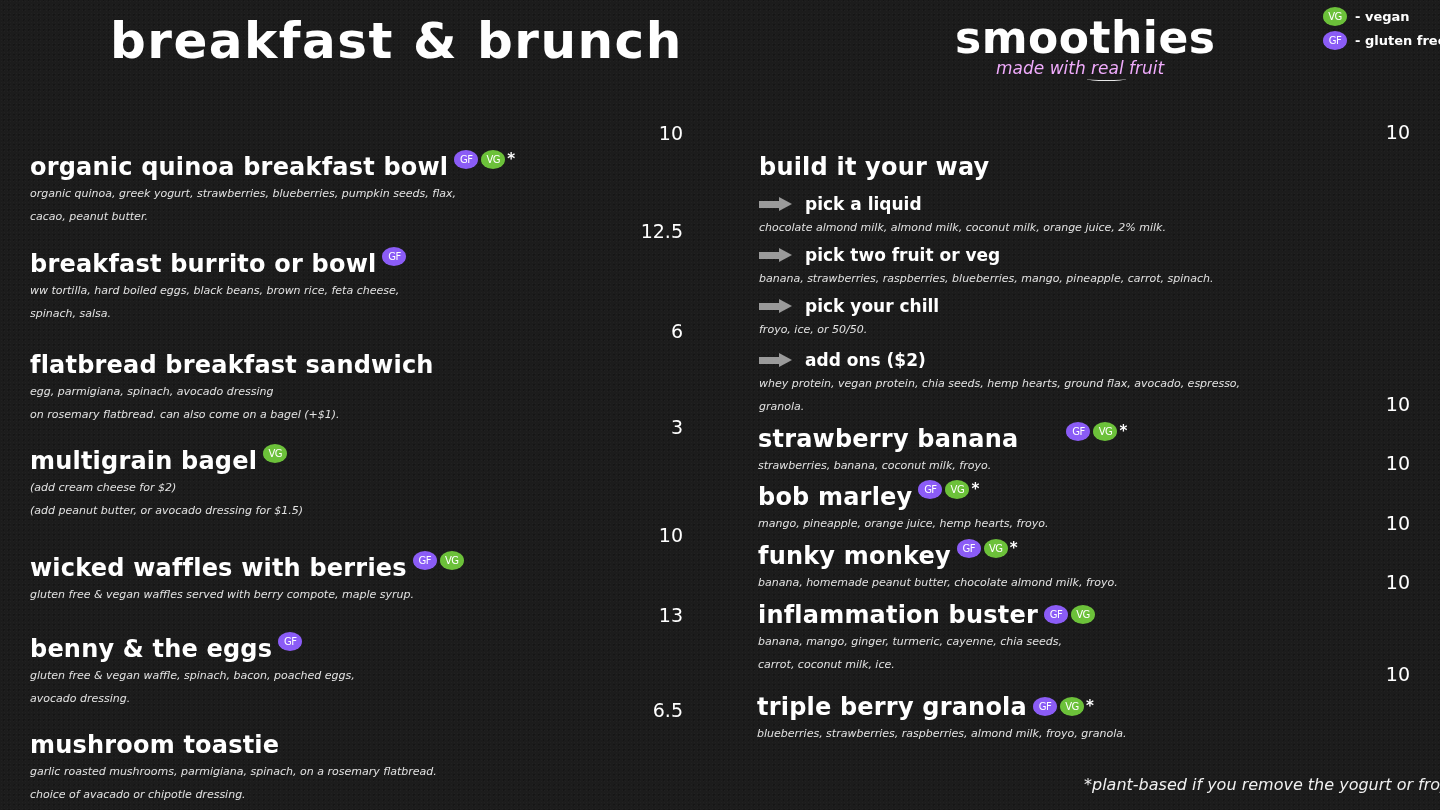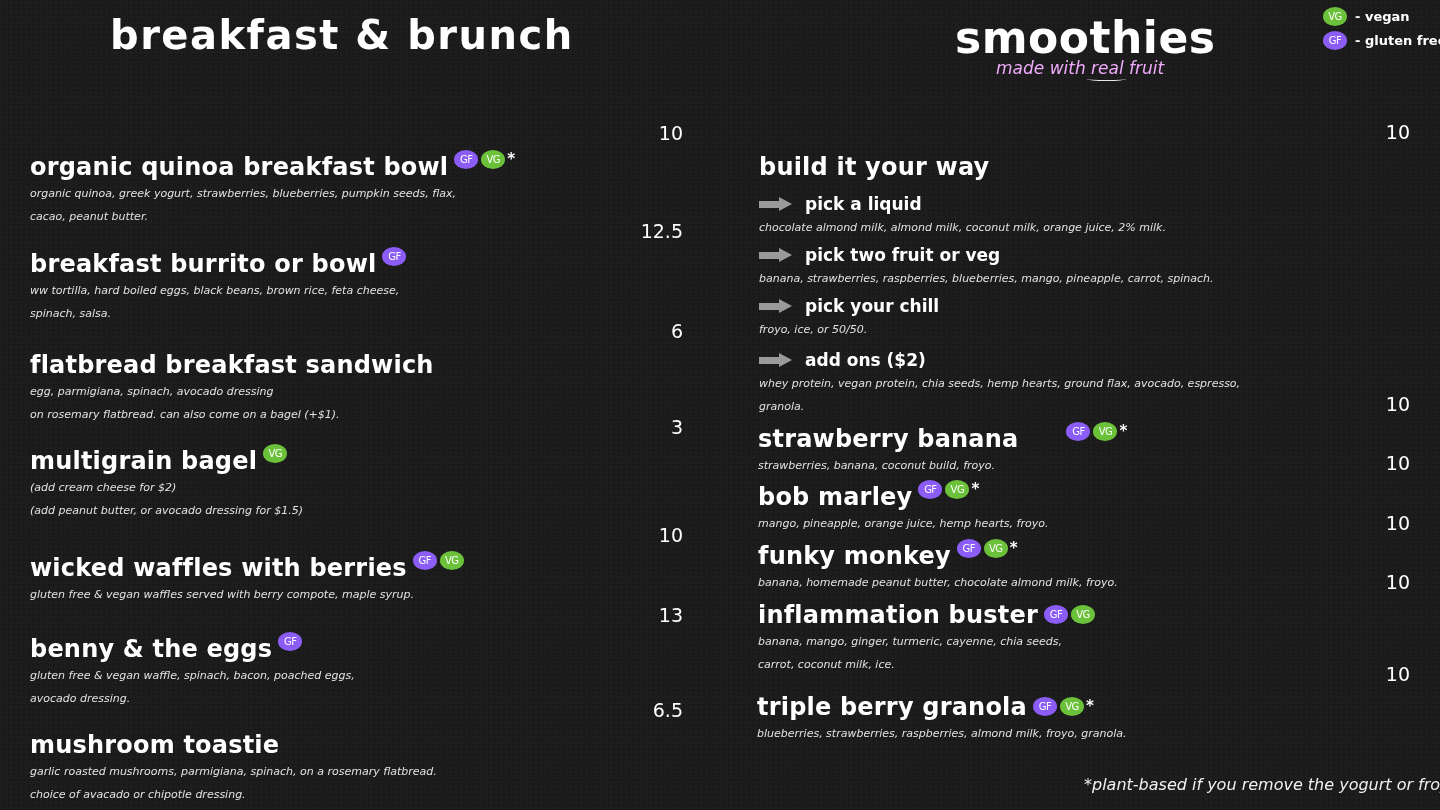--- a/index.html
+++ b/index.html
@@ -11,21 +11,21 @@
       radial-gradient(rgba(0,0,0,0.25) 1px, transparent 1px);
     background-size: 3px 3px, 5px 5px;
     background-position: 0 0, 1px 2px;
     color: #fff;
     font-family: "DejaVu Sans", sans-serif;
     position: relative;
   }
   .abs { position: absolute; }
   .title-main {
     left: 110px; top: 12px;
-    font-size: 40px; font-weight: bold; letter-spacing: 1.5px;
+    font-size: 50px; font-weight: bold; letter-spacing: 1.5px;
     white-space: nowrap;
   }
   .title-smoothies {
     left: 955px; top: 12px;
     font-size: 44px; font-weight: bold; letter-spacing: 0.5px;
     white-space: nowrap;
   }
   .subtitle {
     left: 996px; top: 58px;
     font-size: 17px; font-style: italic; color: #f0abfc;
@@ -204,21 +204,21 @@
         <span class="step-label">add ons ($2)</span>
       </div>
     <div class="desc">
         <div>whey protein, vegan protein, chia seeds, hemp hearts, ground flax, avocado, espresso,</div>
         <div>granola.</div>
       </div>
   </div>
 
   <div class="item" style="left:758px;top:388px;">
     <span class="item-name">strawberry banana</span><span class="tags" style="margin-left:24px;padding-left:24px;"><span class="badge gf">GF</span><span class="badge vg">VG</span><span class="star">*</span></span>
-    <div class="desc">strawberries, banana, coconut build, froyo.</div>
+    <div class="desc">strawberries, banana, coconut milk, froyo.</div>
   </div>
   <div class="price" style="top:393px;">10</div>
 
   <div class="item" style="left:758px;top:446px;">
     <span class="item-name">bob marley</span><span class="tags"><span class="badge gf">GF</span><span class="badge vg">VG</span><span class="star">*</span></span>
     <div class="desc">mango, pineapple, orange juice, hemp hearts, froyo.</div>
   </div>
   <div class="price" style="top:452px;">10</div>
 
   <div class="item" style="left:758px;top:505px;">

